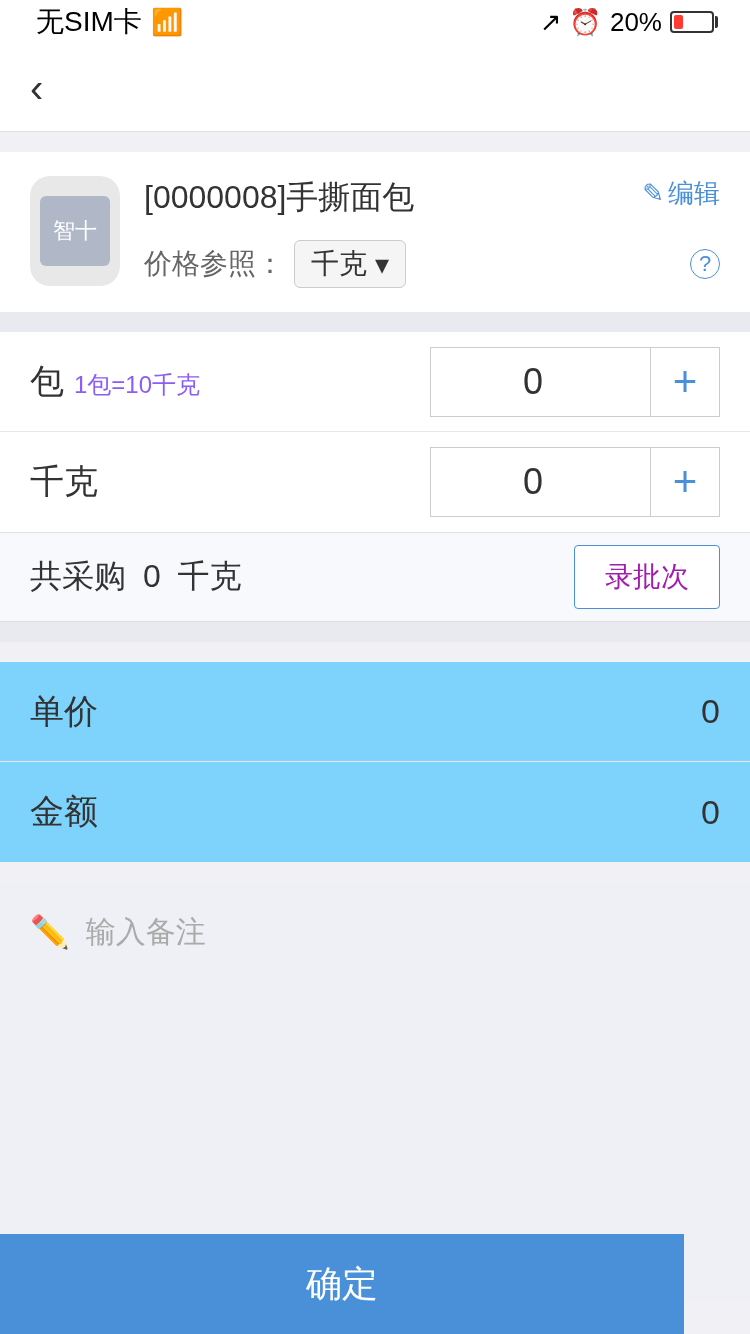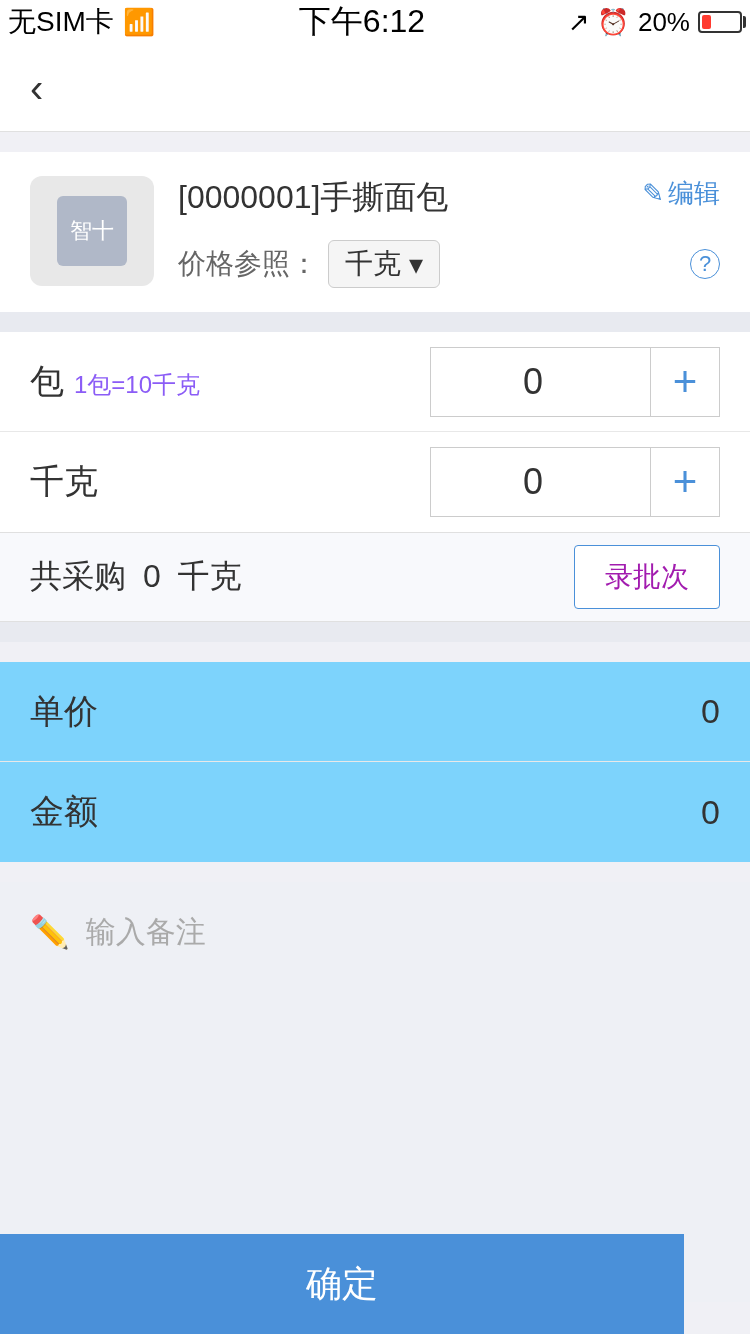--- a/index.html
+++ b/index.html
@@ -14,21 +14,21 @@
     }
 
     
     .status-bar {
       width: 100%;
       height: 44px;
       background: #fff;
       display: flex;
       align-items: center;
       justify-content: space-between;
-      padding: 0 8px;
+      padding: 0 36px;
       font-size: 28px;
       color: #000;
     }
     .status-left { display: flex; align-items: center; gap: 10px; }
     .status-center { font-size: 32px; font-weight: 500; }
     .status-right { display: flex; align-items: center; gap: 8px; font-size: 26px; }
     .battery-icon {
       width: 44px; height: 22px; border: 2px solid #333; border-radius: 4px;
       position: relative; display: inline-flex; align-items: center; padding: 2px;
     }
@@ -68,24 +68,24 @@
     
     .product-card {
       background: #fff;
       margin-top: 20px;
       padding: 24px 30px;
       display: flex;
       align-items: flex-start;
       gap: 24px;
     }
     .product-img {
-      width: 124px;
+      width: 90px;
       height: 110px;
       background: #e8e8e8;
-      border-radius: 12px;
+      border-radius: 20px;
       display: flex;
       align-items: center;
       justify-content: center;
       flex-shrink: 0;
     }
     .product-img-inner {
       width: 70px;
       height: 70px;
       background: #b0b8c8;
       border-radius: 6px;
@@ -269,21 +269,20 @@
     .wifi-icon { font-size: 26px; }
   </style>
 </head>
 <body>
 
 <div class="status-bar">
   <div class="status-left">
     <span>无SIM卡</span>
     <span class="wifi-icon">📶</span>
   </div>
-  <div class="status-center">下午6:12</div>
   <div class="status-right">
     <span>↗</span>
     <span>⏰</span>
     <span>20%</span>
     <div class="battery-icon">
       <div class="battery-fill"></div>
     </div>
   </div>
 </div>
 
@@ -292,21 +291,21 @@
 </div>
 
 <div class="product-card">
   <div class="product-img">
     <div class="product-img-inner">
       <span>智十</span>
     </div>
   </div>
   <div class="product-info">
     <div class="product-name-row">
-      <span class="product-name">[0000001]手撕面包</span>
+      <span class="product-name">[0000008]手撕面包</span>
       <span class="edit-btn">
         <span>✎</span>
         <span>编辑</span>
       </span>
     </div>
     <div class="product-unit-row">
       <div style="display:flex;align-items:center;">
         <span class="unit-label">价格参照：</span>
         <div class="unit-select">
           <span>千克</span>

